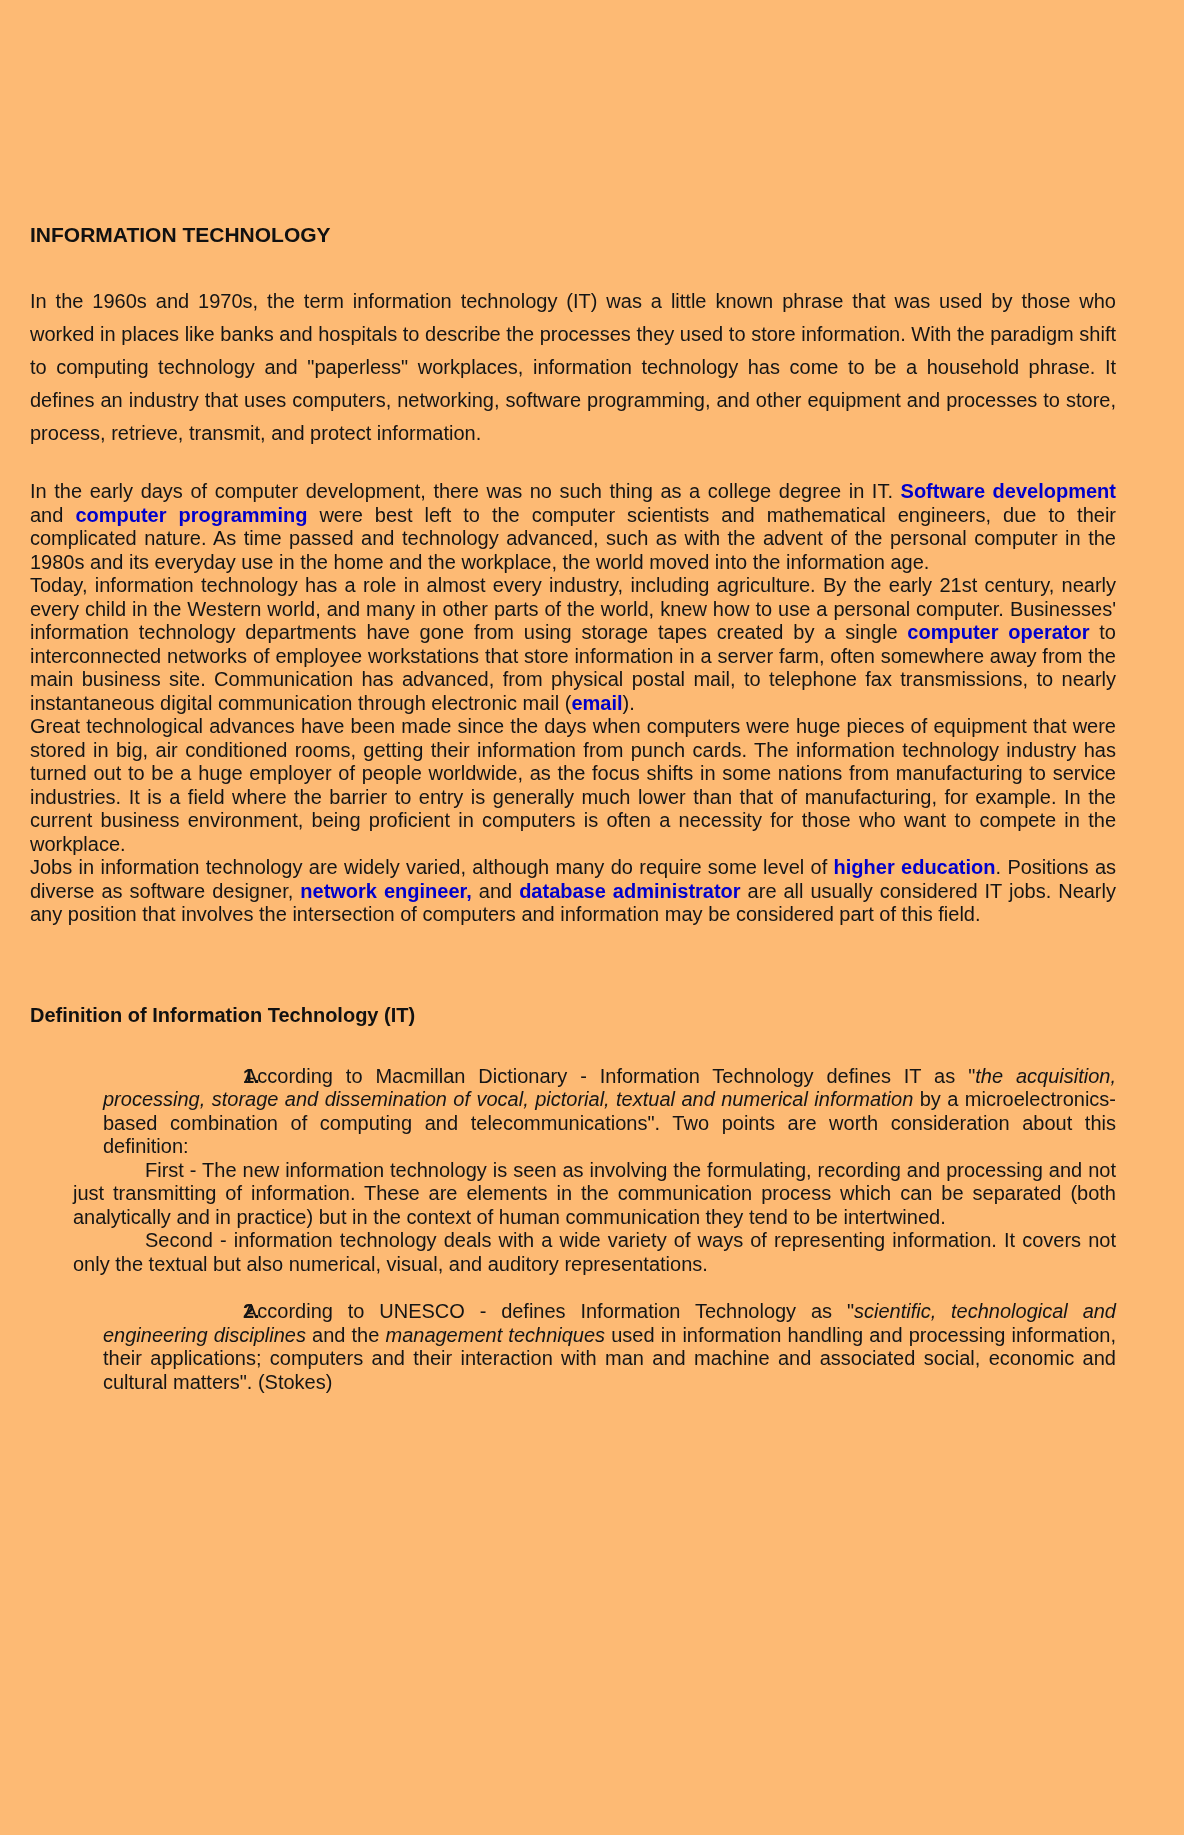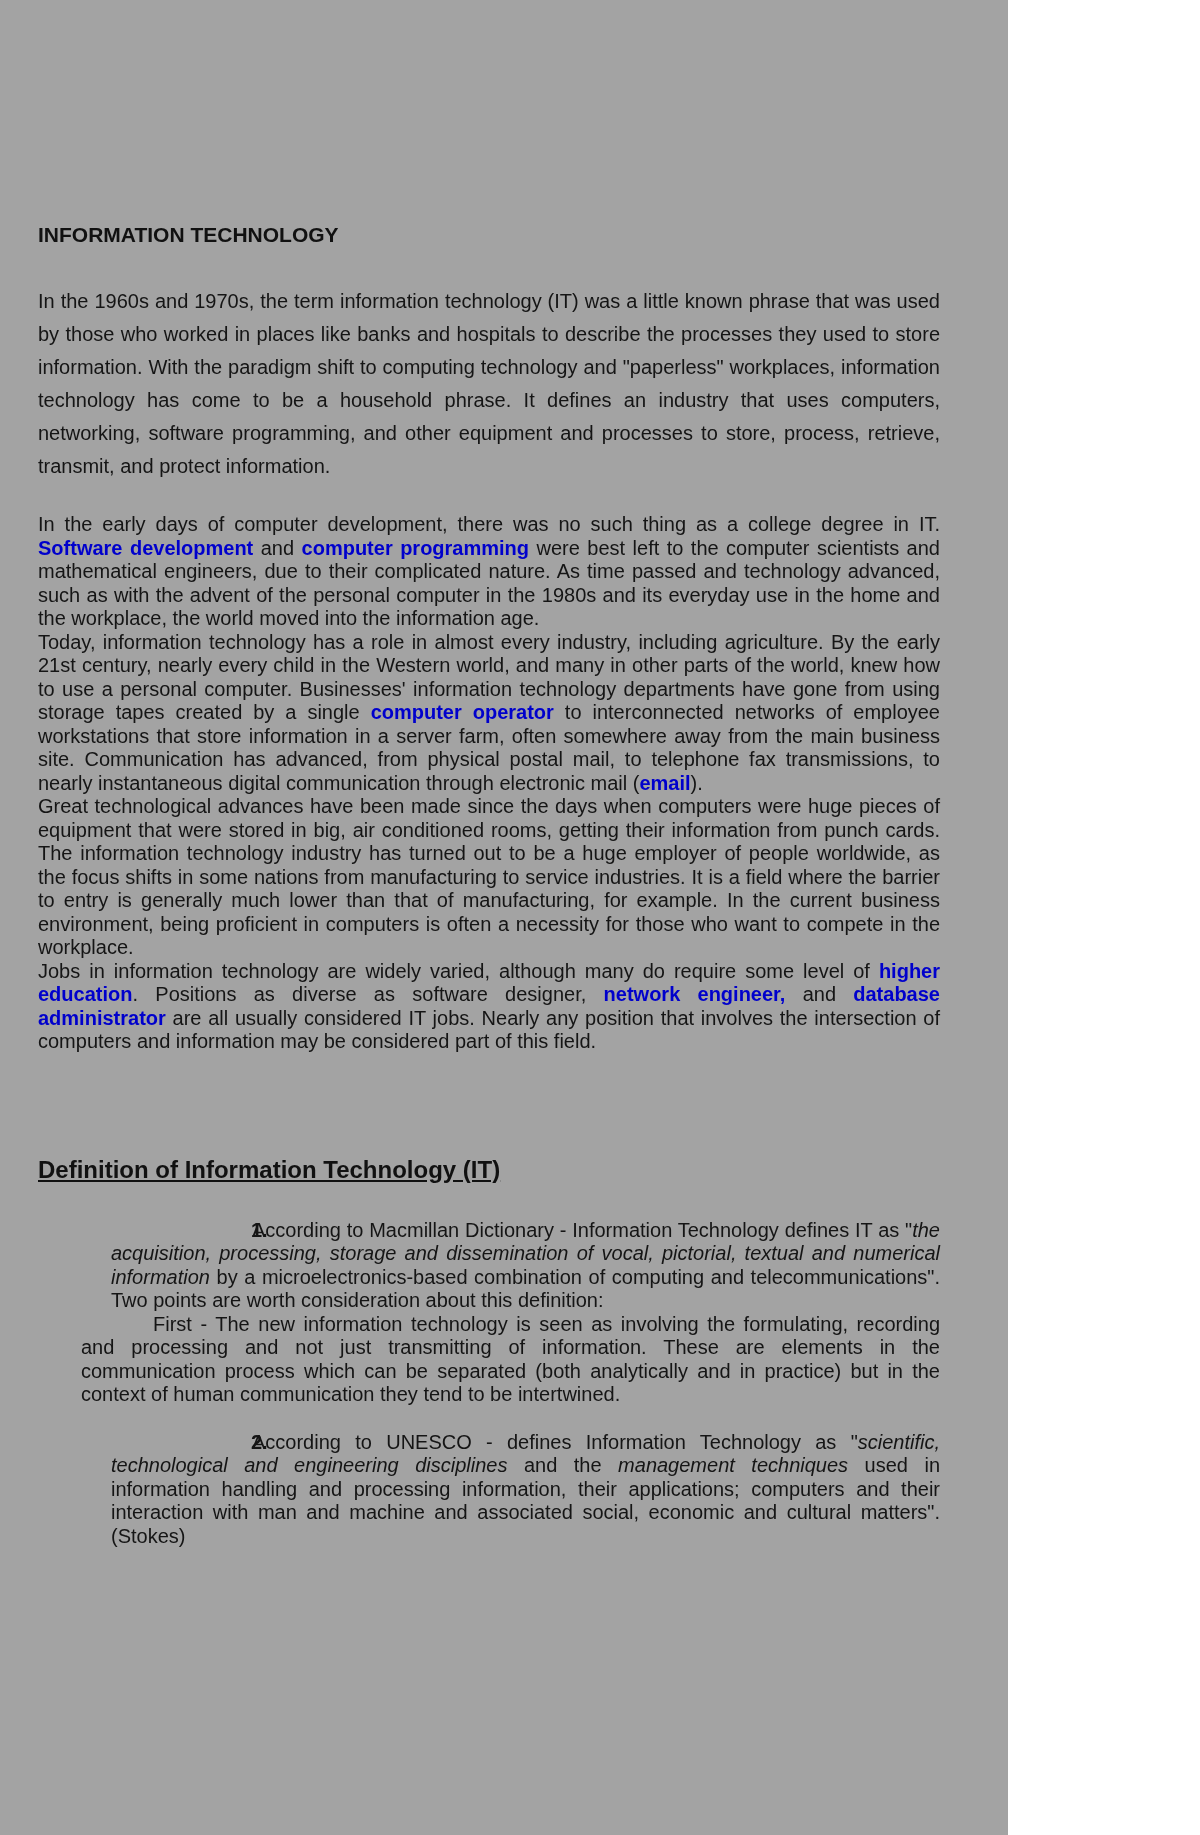--- a/index.html
+++ b/index.html
@@ -2,54 +2,53 @@
 <html><head>
 <meta charset="utf-8">
 <style>
   html, body {
     margin: 0;
     padding: 0;
     background: #ffffff;
   }
   .doc {
     position: relative;
-    width: 1008px;
+    width: 1184px;
     height: 1835px;
     overflow: hidden;
-    background: #a3a3a3;
+    background: #fdba74;
     color: #151515;
     font-family: "Liberation Sans", "DejaVu Sans", sans-serif;
     box-sizing: border-box;
-    padding: 223px 68px 0 38px;
+    padding: 223px 68px 0 30px;
   }
   h1.title {
     font-size: 21px;
     font-weight: bold;
     margin: 0;
     line-height: 23px;
     color: #111;
   }
   p {
     margin: 0;
     font-size: 20px;
     line-height: 23.5px;
     text-align: justify;
   }
   p.first-para {
     margin-top: 39px;
     line-height: 33px;
   }
   p.second-para { margin-top: 30px; }
   h2.def-heading {
-    font-size: 24px;
+    font-size: 20px;
     font-weight: bold;
-    margin: 104px 0 0 0;
+    margin: 77px 0 0 0;
     line-height: 23px;
     color: #111;
-    text-decoration: underline;
   }
   p.def-intro {
     margin-top: 6px;
     text-indent: 73px;
   }
   p.def-item {
     margin-left: 73px;
     text-indent: 70px;
     margin-top: 38px;
   }
@@ -92,17 +91,18 @@
 
   <p><span class="b">Jobs in information technology</span><span> are widely varied, although many do require some level of </span><a class="lnk">higher education</a><span>. Positions as diverse as software designer, </span><a class="lnk">network engineer,</a><span> and </span><a class="lnk">database administrator</a><span> are all usually considered IT jobs. Nearly any position that involves the intersection of computers and information may be considered part of this field.</span></p>
 
   <h2 class="def-heading">Definition of Information Technology (IT)</h2>
 
 
   <p class="def-item"><span class="num">1.</span><span class="b">According to Macmillan Dictionary - </span><span>Information Technology defines IT as "</span><span class="i">the acquisition, processing, storage and dissemination of vocal, pictorial, textual and numerical information</span><span> by a microelectronics-based combination of computing and telecommunications". Two points are worth consideration about this definition:</span></p>
 
   <p class="def-point"><span class="b">First - </span><span>The new information technology is seen as involving the formulating, recording and processing and not just transmitting of information. These are elements in the communication process which can be separated (both analytically and in practice) but in the context of human communication they tend to be intertwined.</span></p>
 
+  <p class="def-point"><span class="b">Second - </span><span>information technology deals with a wide variety of ways of representing information. It covers not only the textual but also numerical, visual, and auditory representations.</span></p>
 
   <p class="def-item item2"><span class="num">2.</span><span class="b">According to UNESCO - </span><span>defines Information Technology as "</span><span class="i">scientific, technological</span><span> </span><span class="i">and engineering disciplines</span><span> and the </span><span class="i">management techniques</span><span> used in </span><span class="b">information handling and processing information</span><span>, their applications; computers and their interaction with man and machine and associated social, economic and cultural matters". (Stokes)</span></p>
 
 
 </div>
 
 </body></html>

